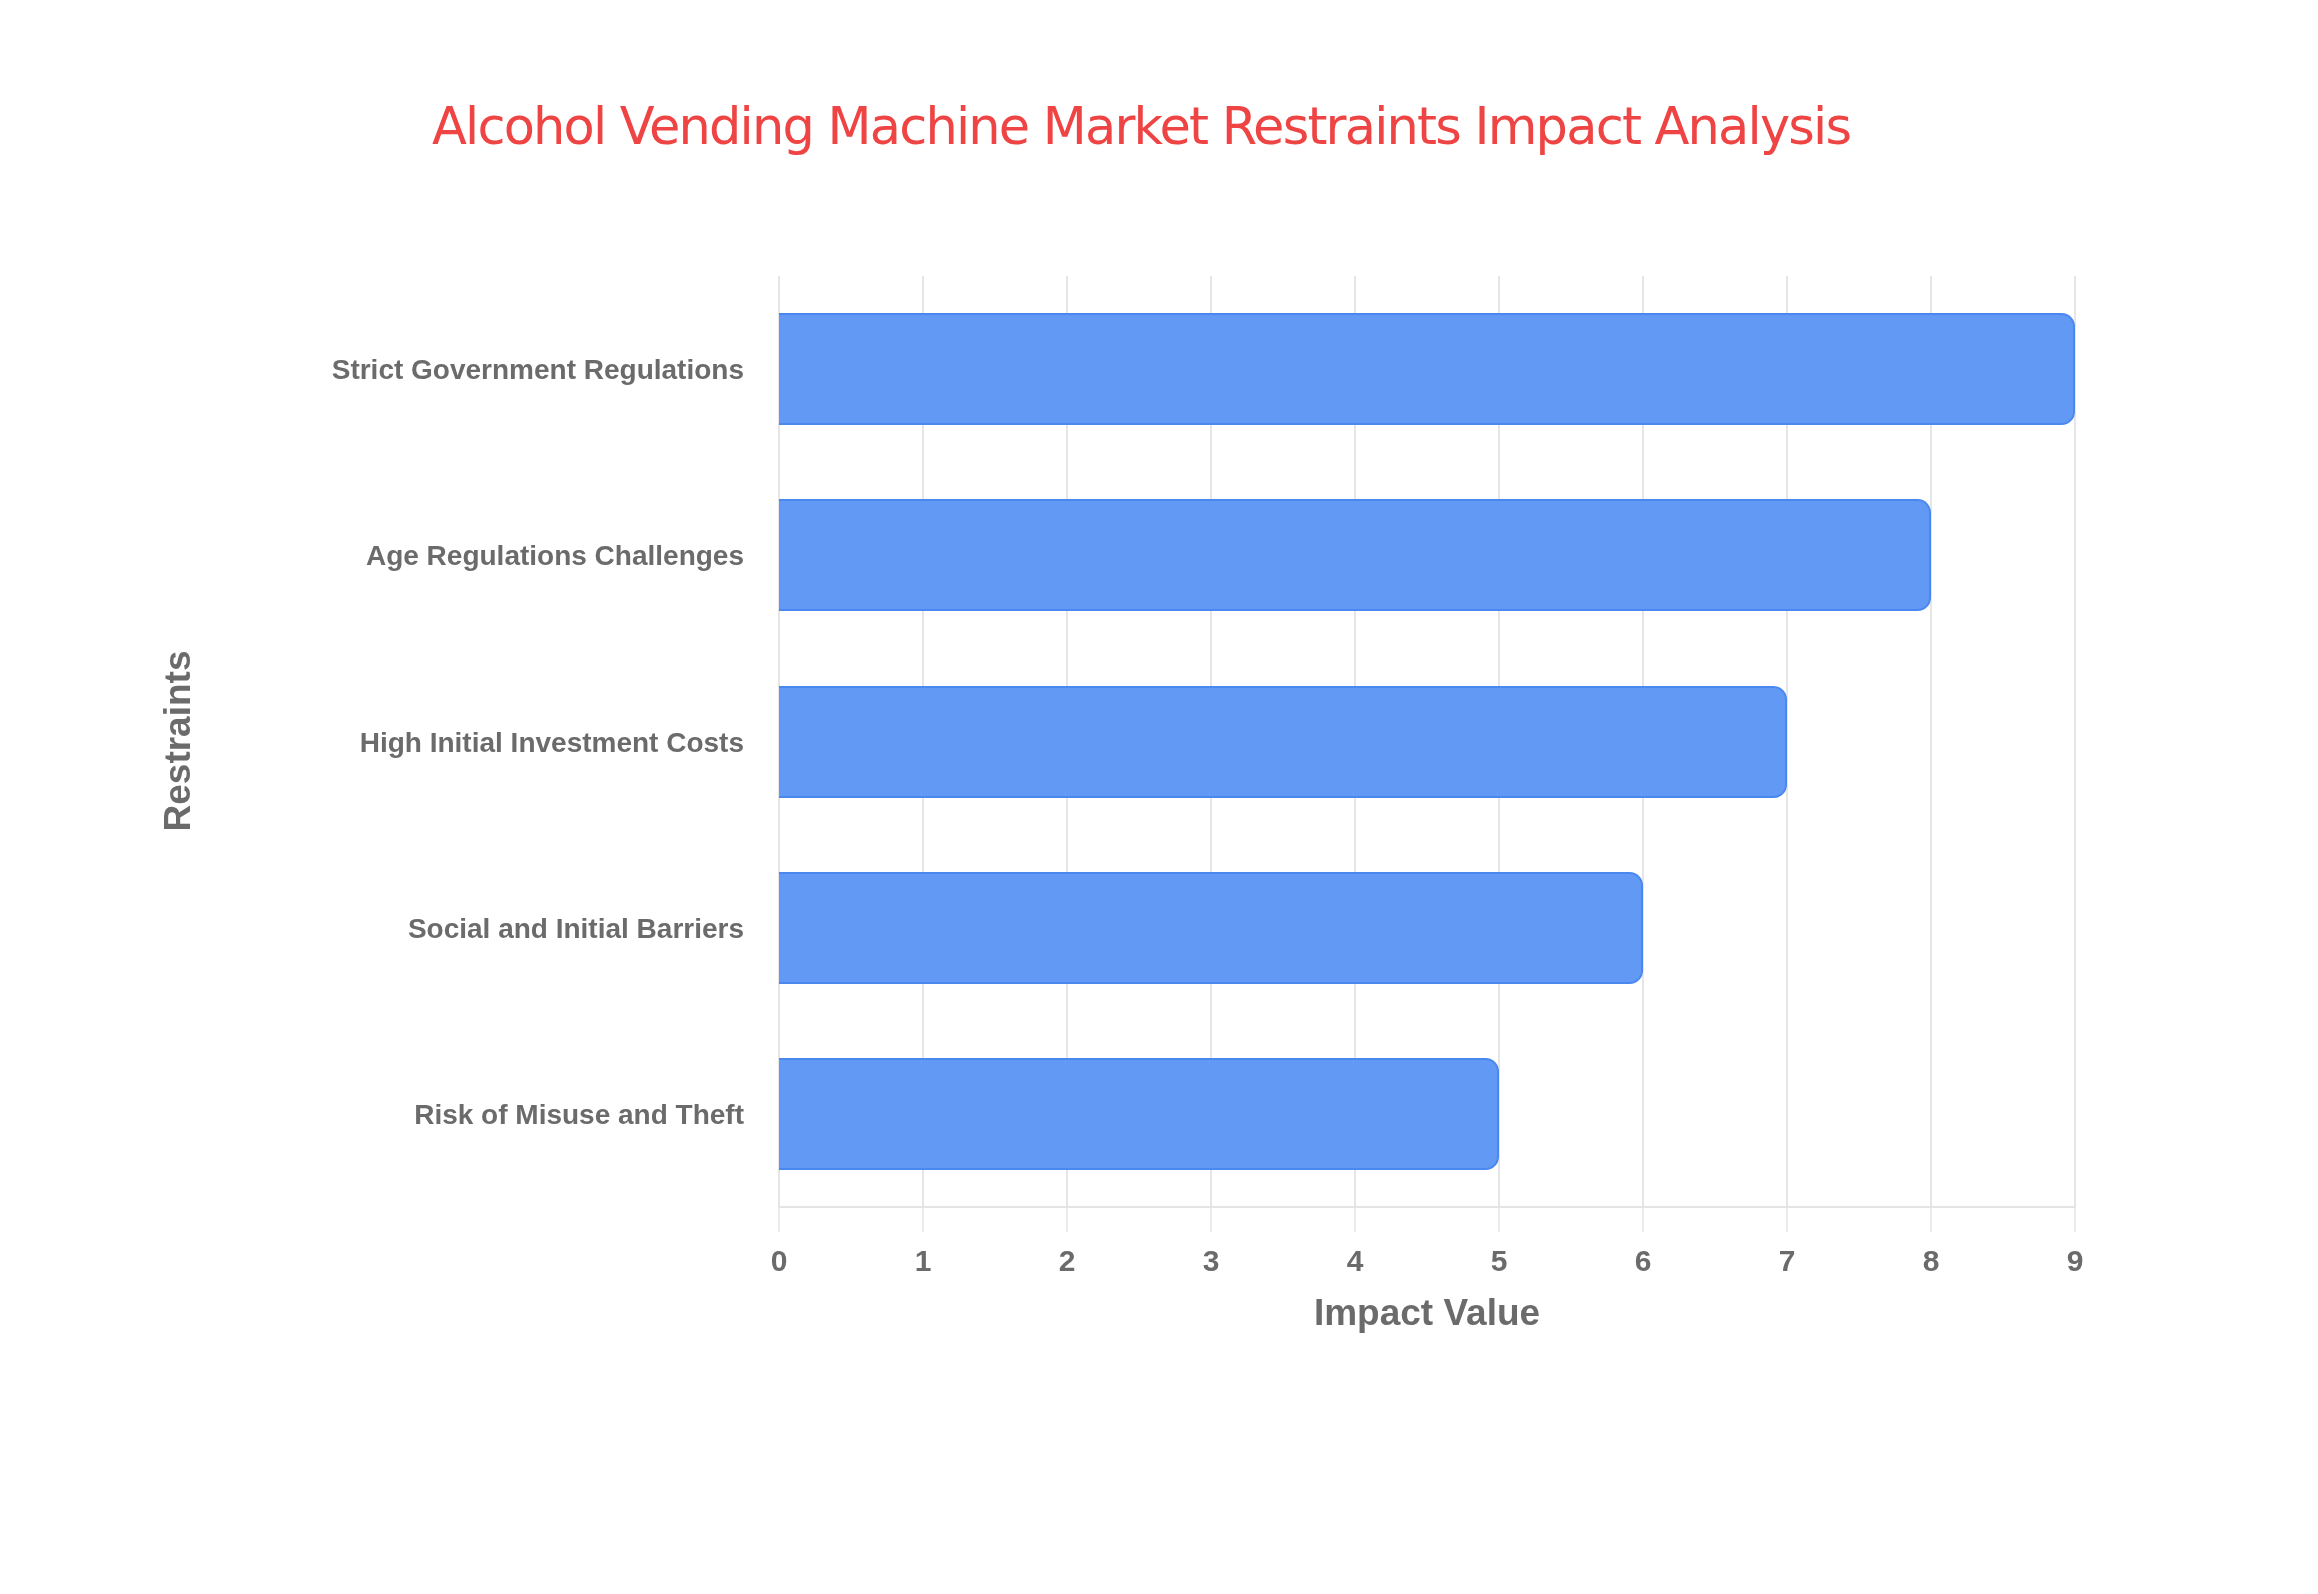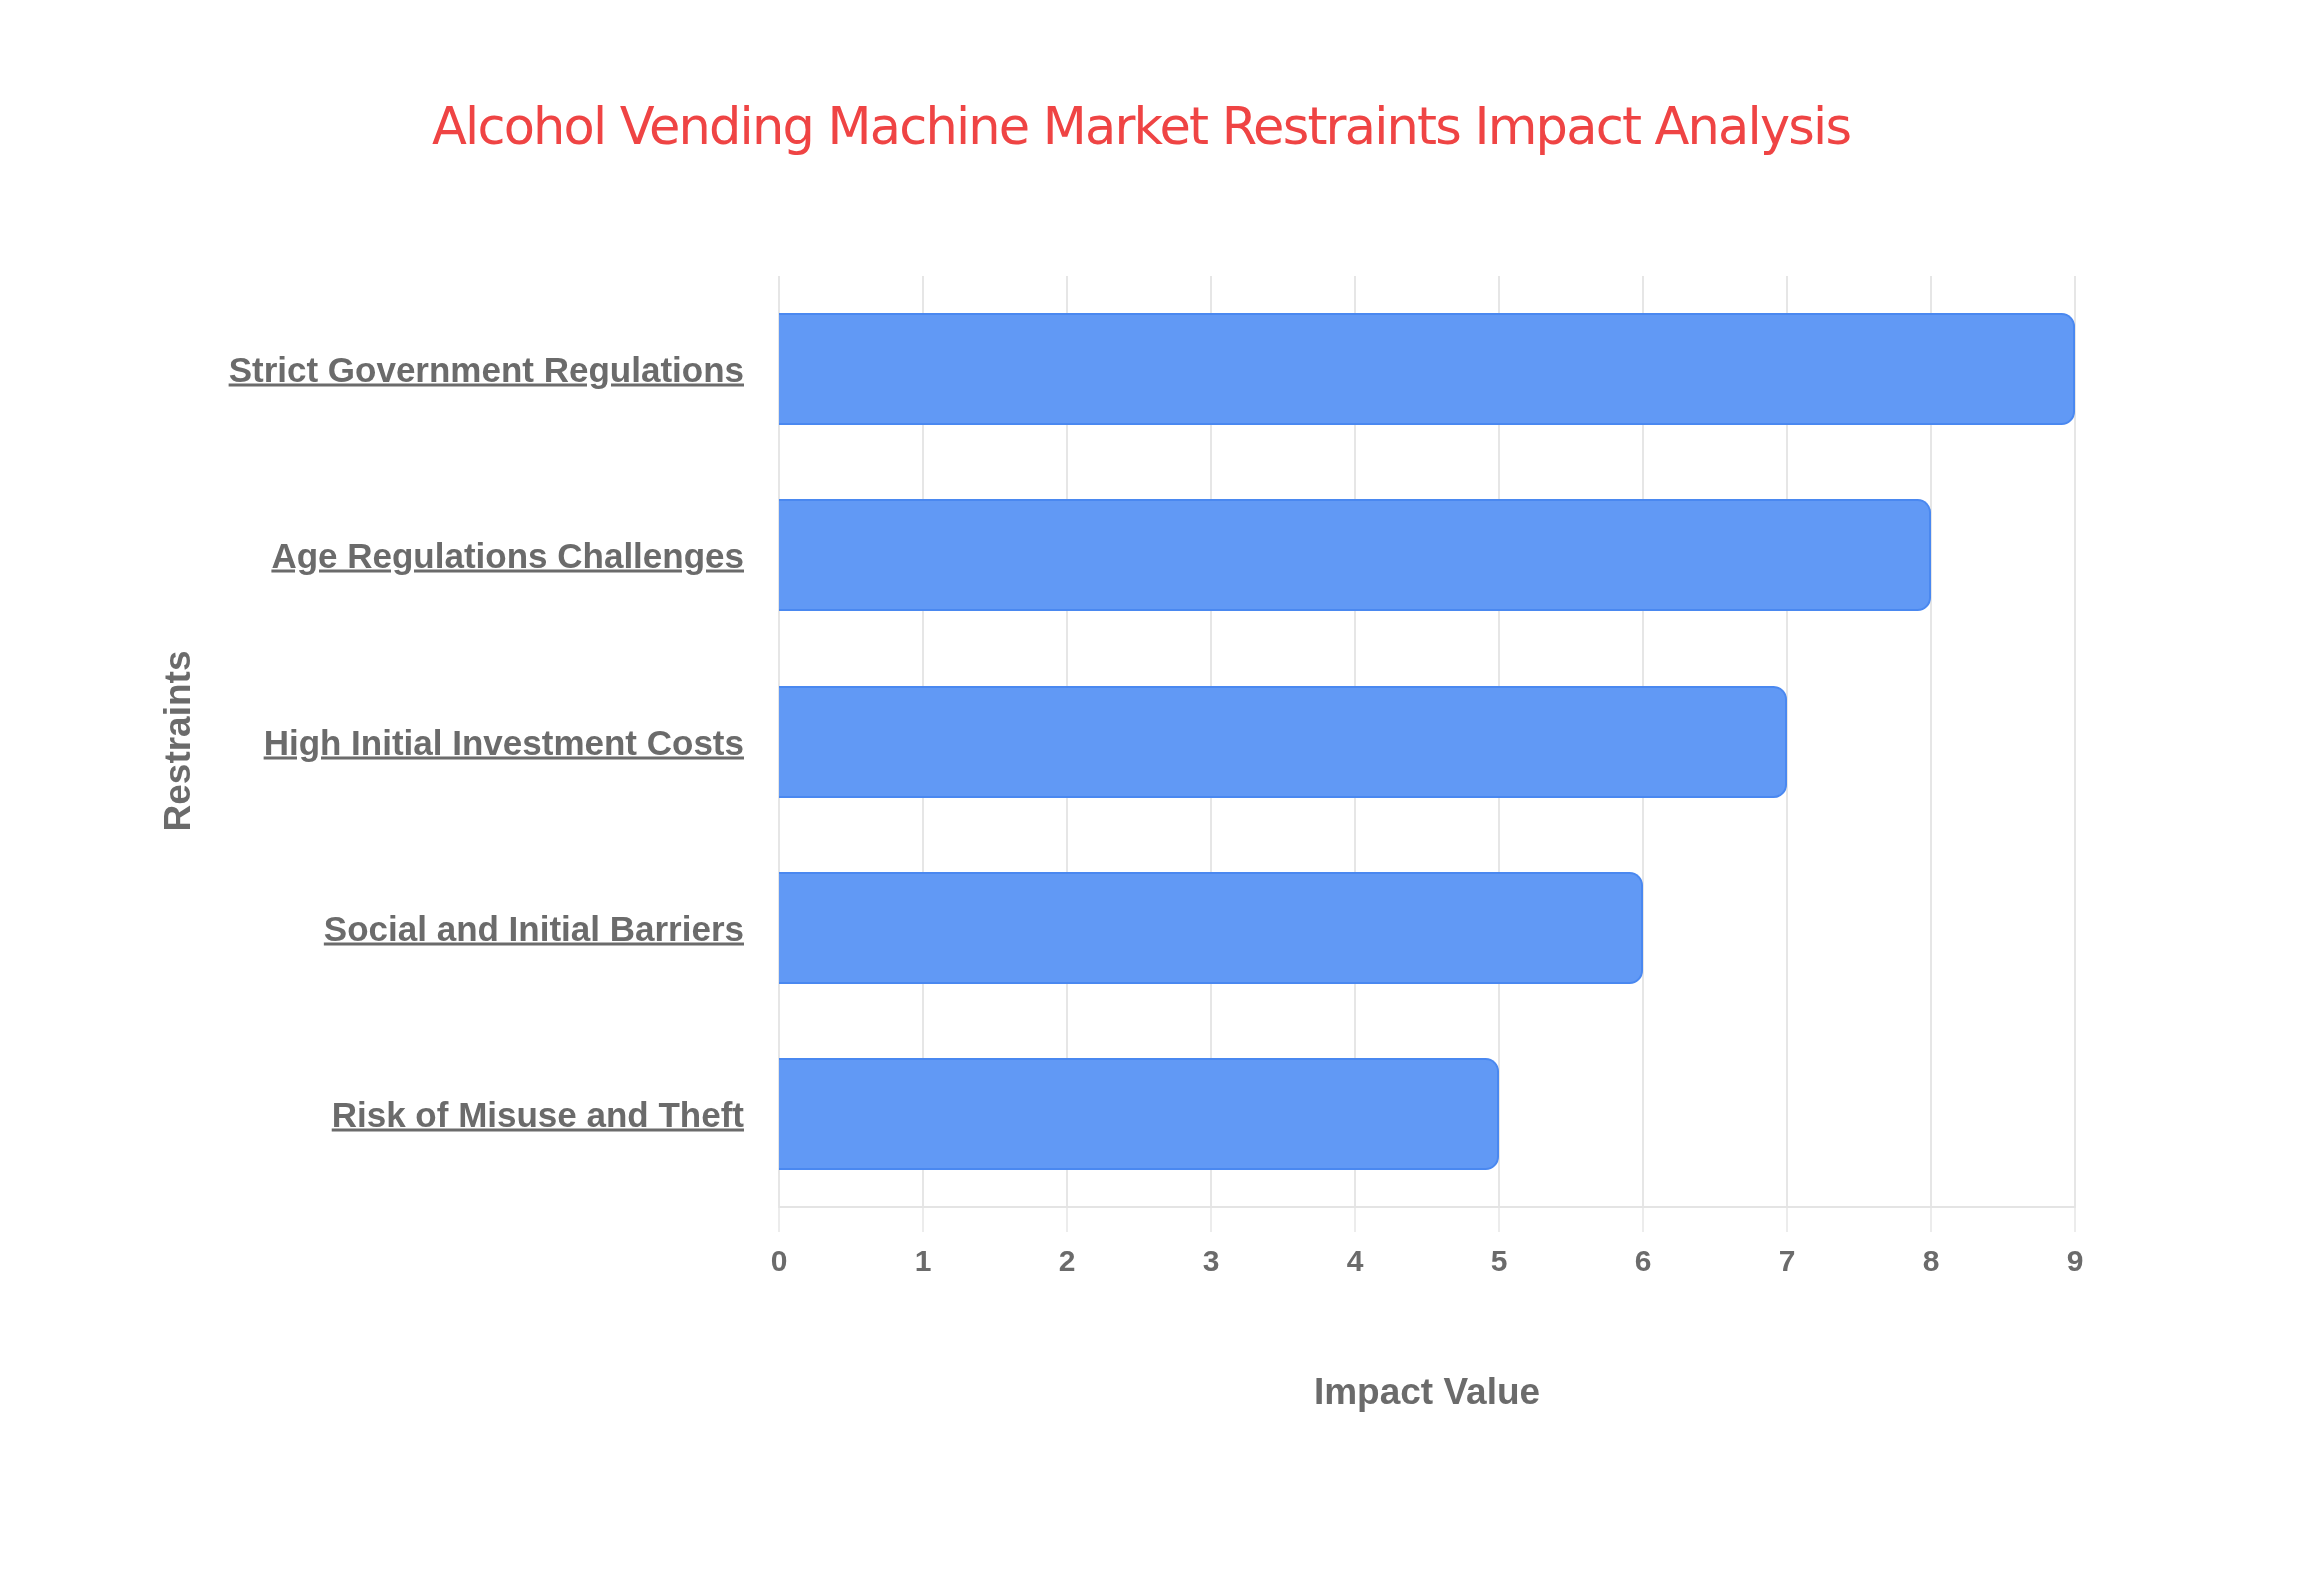--- a/index.html
+++ b/index.html
@@ -4,23 +4,23 @@
 <style>
   html, body { margin: 0; padding: 0; background: #ffffff; }
   body { width: 2319px; height: 1594px; position: relative; overflow: hidden; font-family: "Liberation Sans", sans-serif; }
   .title { position: absolute; left: 432px; top: 97px; font-size: 51px; color: #ef4444; font-family: "DejaVu Sans", sans-serif; letter-spacing: -1.8px; white-space: nowrap; }
   .plot { position: absolute; left: 779px; top: 276px; width: 1296px; height: 932px; }
   .gridline { position: absolute; top: 0; width: 1.8px; height: 932px; background: #e6e6e6; margin-left: -0.6px; }
   .baseline { position: absolute; left: 0; bottom: 0; width: 1296px; height: 2.4px; background: #e4e4e4; }
   .tick-ext { position: absolute; top: 932px; width: 1.8px; height: 24px; background: #ececec; margin-left: -0.6px; }
   .bar { position: absolute; left: 0; height: 112px; background: #6199f5; border: 2.4px solid #4a88f0; border-left: none; border-radius: 0 13.3px 13.3px 0; box-sizing: border-box; }
   .xtick { position: absolute; top: 1244px; font-size: 30px; font-weight: bold; color: #6b6b6b; transform: translateX(-50%); }
-  .xlabel { position: absolute; top: 1371px; left: 1427px; transform: translateX(-50%); font-size: 37px; font-weight: bold; color: #6b6b6b; white-space: nowrap; }
+  .xlabel { position: absolute; top: 1292px; left: 1427px; transform: translateX(-50%); font-size: 37px; font-weight: bold; color: #6b6b6b; white-space: nowrap; }
   .ylabel { position: absolute; left: 178px; top: 741px; transform: translate(-50%, -50%) rotate(-90deg); font-size: 37px; font-weight: bold; color: #6b6b6b; white-space: nowrap; }
-  .ycat { position: absolute; right: 1575px; transform: translateY(-50%); font-size: 35px; font-weight: bold; color: #6b6b6b; text-align: right; line-height: 41px; white-space: nowrap; text-decoration: underline; }
+  .ycat { position: absolute; right: 1575px; transform: translateY(-50%); font-size: 28px; font-weight: bold; color: #6b6b6b; text-align: right; line-height: 41px; white-space: nowrap; }
 </style>
 </head>
 <body>
 
 <div class="title">Alcohol Vending Machine Market Restraints Impact Analysis</div>
 
 <div class="plot" id="plot">
     <div class="gridline" style="left: 0px;"></div>
     <div class="tick-ext" style="left: 0px;"></div>
     <div class="gridline" style="left: 144px;"></div>

